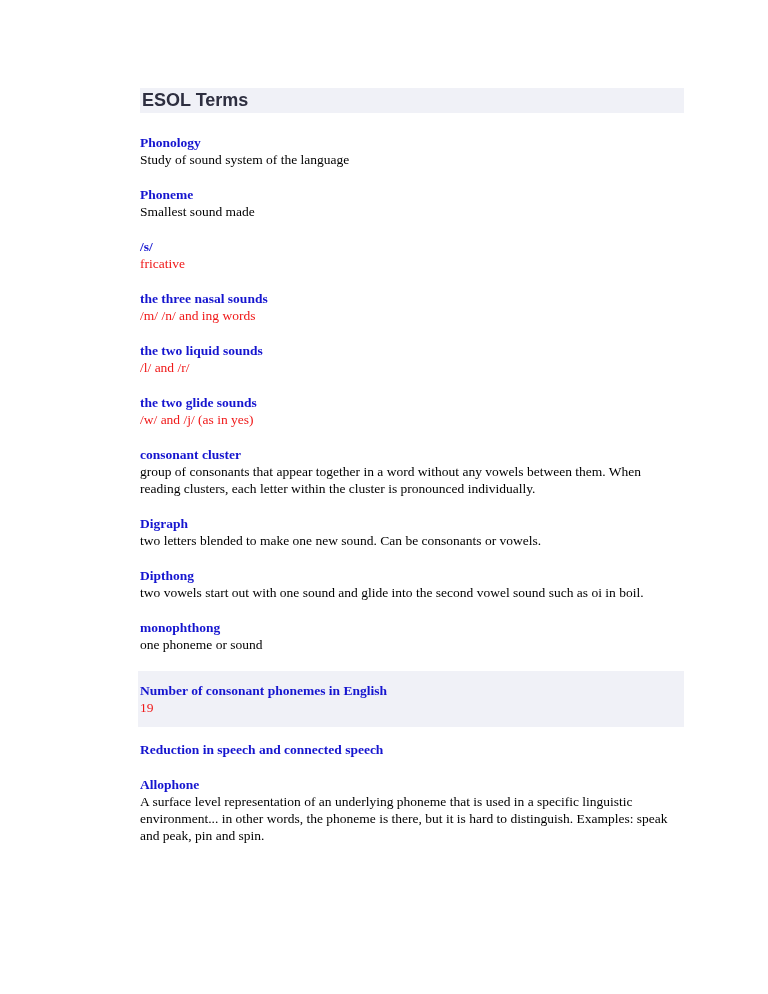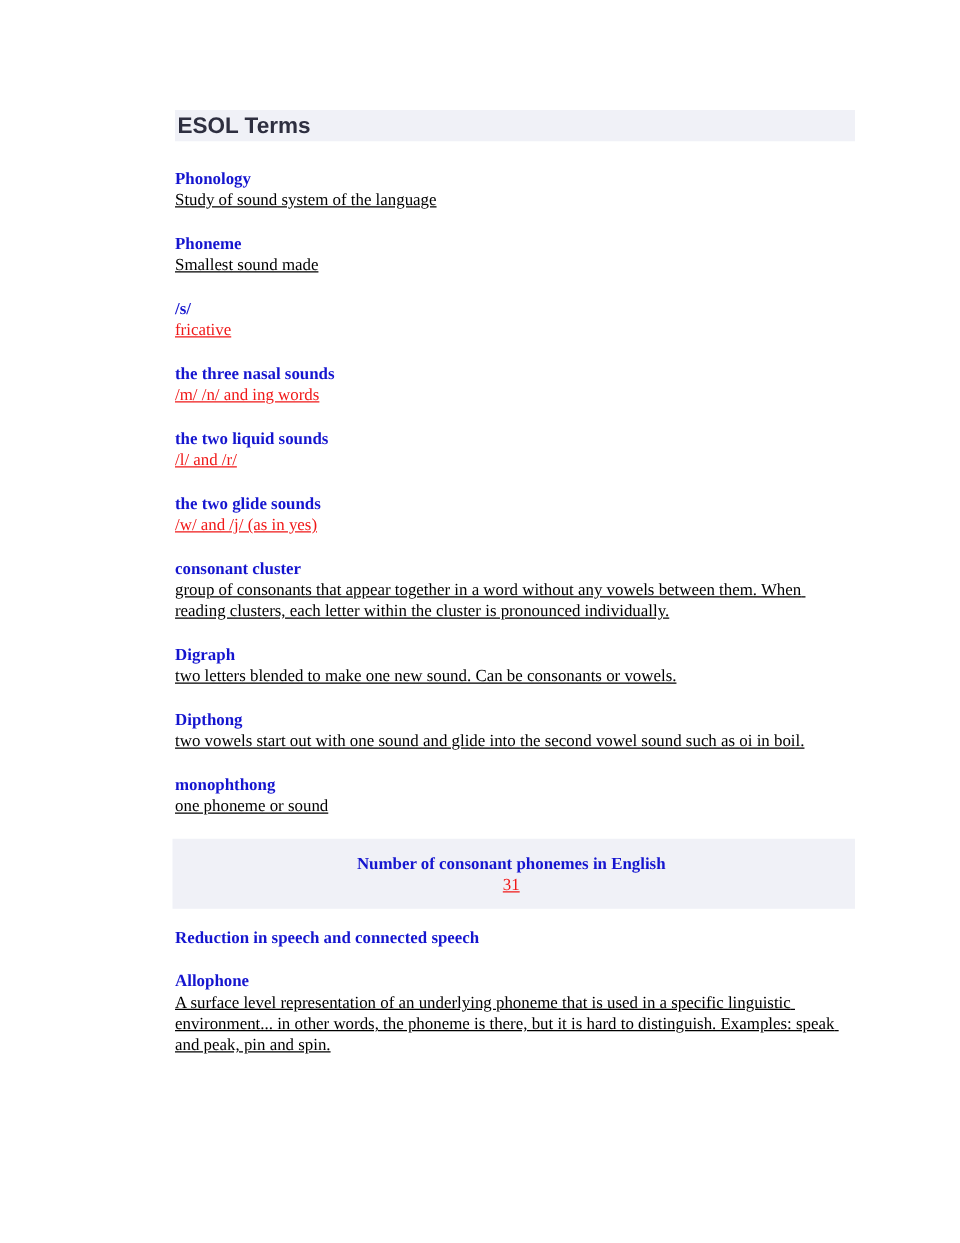--- a/index.html
+++ b/index.html
@@ -35,32 +35,30 @@
     line-height: 17px;
   }
   .entry {
     margin-bottom: 18px;
   }
   .entry.highlight {
     background: var(--band-bg, #f0f1f7);
     padding: 11px 6px 11px 2px;
     margin-left: -2px;
     margin-bottom: 14px;
-    text-align: center;
   }
   .term {
     display: block;
     font-weight: bold;
     color: var(--term-blue, #1515cf);
   }
   .definition {
     display: block;
     color: #000000;
     white-space: pre-wrap;
-    text-decoration: underline;
   }
   .definition.red {
     color: var(--red, #f01818);
   }
 </style>
 </head>
 <body>
 
 <div class="page">
   <h1 class="doc-title">ESOL Terms</h1>
@@ -112,21 +110,21 @@
     <span class="definition">two vowels start out with one sound and glide into the second vowel sound such as oi in boil.</span>
   </div>
 
   <div class="entry">
     <span class="term">monophthong</span>
     <span class="definition">one phoneme or sound</span>
   </div>
 
   <div class="entry highlight">
     <span class="term">Number of consonant phonemes in English</span>
-    <span class="definition red">31</span>
+    <span class="definition red">19</span>
   </div>
 
   <div class="entry">
     <span class="term">Reduction in speech and connected speech</span>
 
   </div>
 
   <div class="entry">
     <span class="term">Allophone</span>
     <span class="definition">A surface level representation of an underlying phoneme that is used in a specific linguistic environment... in other words, the phoneme is there, but it is hard to distinguish. Examples: speak and peak, pin and spin.</span>

